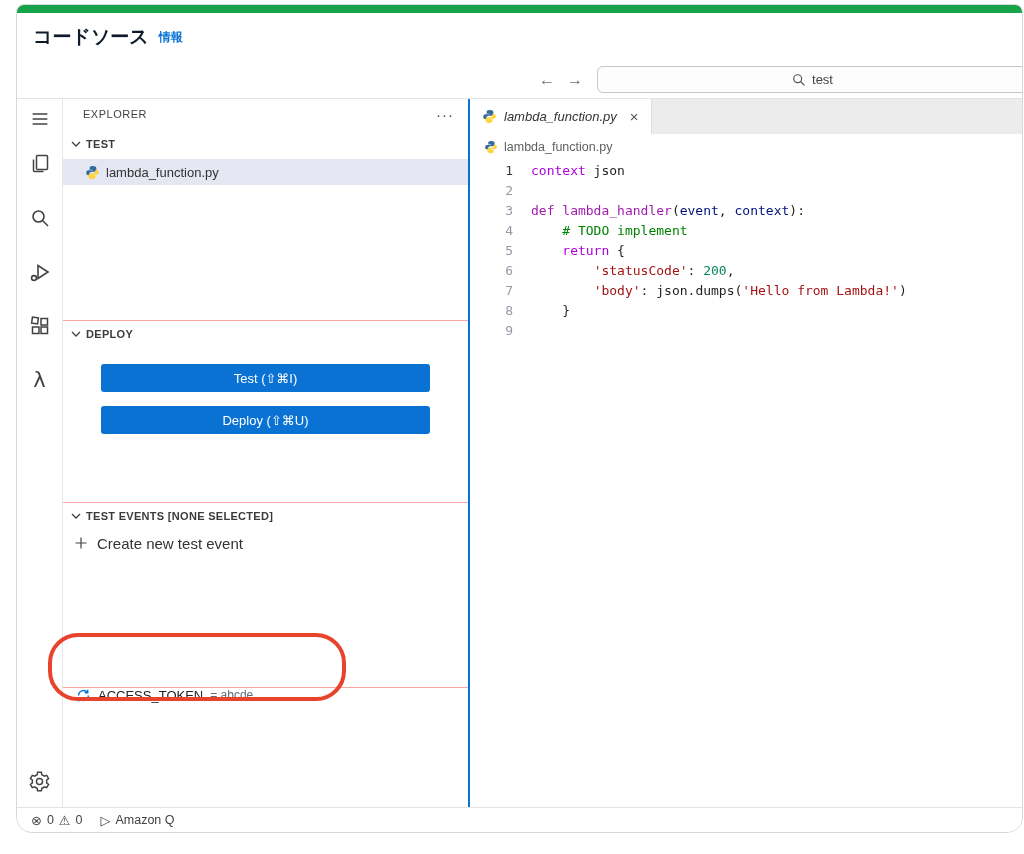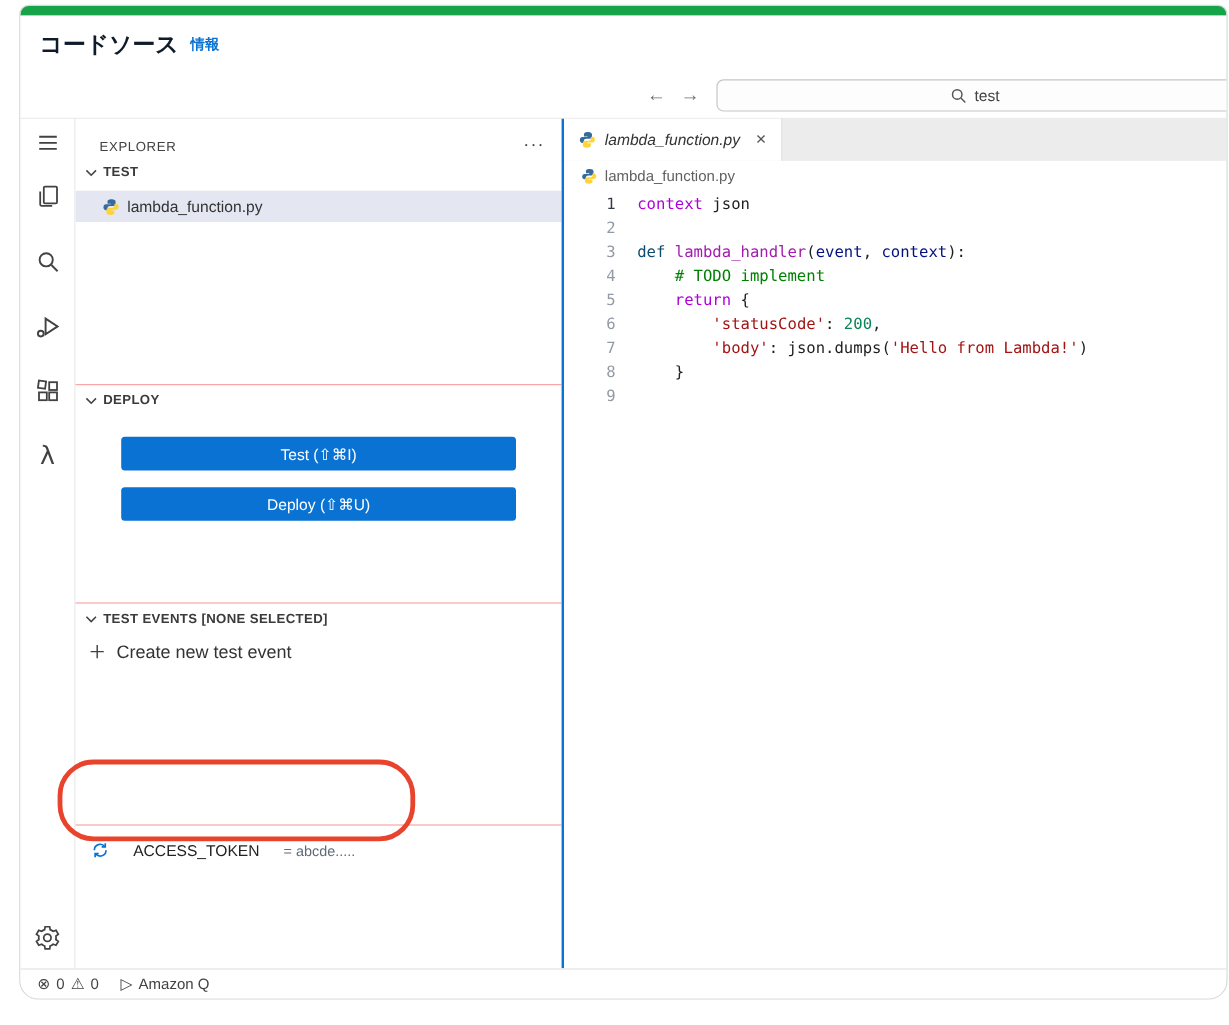--- a/index.html
+++ b/index.html
@@ -41,54 +41,54 @@
   .ide{ flex:1; min-height:0; display:flex; border-top:1px solid #e3e3e3; }
   
   .activity-bar{ width:46px; flex:none; background:#fff; border-right:1px solid #e6e6e6; display:flex; flex-direction:column; align-items:center; padding-top:2px; }
   .ab-item{ width:46px; display:flex; align-items:center; justify-content:center; color:#424242; cursor:pointer; }
   .ab-item.menu{ height:36px; }
   .ab-item.std{ height:54px; }
   .ab-item.gear{ height:44px; margin-top:auto; margin-bottom:4px; }
   .lambda-glyph{ font-size:21px; color:#424242; font-family:"DejaVu Sans", sans-serif; }
   
   .sidebar{ width:405px; flex:none; background:#fff; display:flex; flex-direction:column; min-height:0; }
-  .explorer-header{ height:30px; flex:none; display:flex; align-items:flex-end; padding:0 14px 0 20px; font-size:11px; letter-spacing:.5px; color:#424242; }
+  .explorer-header{ height:30px; flex:none; display:flex; align-items:center; padding:0 14px 0 20px; font-size:11px; letter-spacing:.5px; color:#424242; }
   .more-actions{ margin-left:auto; font-size:15px; color:#424242; cursor:pointer; letter-spacing:1px; }
   .section{ display:flex; flex-direction:column; flex:none; }
   .section.bordered{ border-top:1px solid #fca5a5;margin-top:15px; }
   .sec-test{ height:176px; } .sec-deploy{ height:167px; } .sec-events{ height:170px; } .sec-env{ flex:1; }
   .section-header{ height:26px; flex:none; display:flex; align-items:center; gap:2px; padding-left:5px; cursor:pointer; }
   .sec-test .section-header{ height:30px; }
   .section-label{ font-size:11px; font-weight:bold; color:#3b3b3b; letter-spacing:.3px; }
   .file-row{ height:26px; flex:none; display:flex; align-items:center; gap:6px; padding-left:22px; background:#e4e6f1; font-size:13px; color:#333; cursor:pointer; }
   .primary-btn{
     height:28px; margin:0 38px; flex:none;
     background:var(--button-blue); color:#fff; border:none; border-radius:3px;
     font-size:13px; font-family:"Liberation Sans", sans-serif; cursor:pointer;
   }
   .btn-deploy{ margin-top:14px; } .btn-test{ margin-top:17px; }
   .create-row{ height:28px; flex:none; display:flex; align-items:center; gap:8px; padding-left:10px; font-size:15px; color:#333; cursor:pointer; }
-  .env-row{ height:28px; flex:none; display:flex; align-items:flex-end; gap:20px; padding-left:13px; cursor:pointer; }
+  .env-row{ height:28px; flex:none; display:flex; align-items:flex-start; gap:7px; padding-left:13px; cursor:pointer; }
   .env-name{ font-size:13px; color:#222; }
   .env-value{ font-size:12px; color:#5f6b7a; }
   
   .editor{ flex:1; min-width:0; display:flex; flex-direction:column; border-left:2px solid var(--focus-blue); background:#fff; }
   .tab-bar{ height:35px; flex:none; background:#ececec; display:flex; }
   .tab{
     background:#fff; display:flex; align-items:center; gap:7px; padding:0 12px;
     font-size:13px; font-style:italic; color:#333; border-right:1px solid #ddd; cursor:pointer;
   }
   .tab-close{ font-style:normal; color:#555; font-size:15px; margin-left:6px; cursor:pointer; line-height:14px; }
   .breadcrumb-row{ height:26px; flex:none; display:flex; align-items:center; gap:6px; padding-left:14px; font-size:12.5px; color:#616161; cursor:pointer; }
   .code-area{ flex:1; overflow:hidden; font-family:"DejaVu Sans Mono", monospace; font-size:13px; line-height:20px; padding-top:1px; }
   .code-line{ display:flex; }
   .line-number{ width:43px; flex:none; text-align:right; color:#949aa3; }
   .line-number.active{ color:#333a45; }
   .line-content{ padding-left:18px; white-space:pre; color:#1f1f1f; }
-  .tok-kw{ color:#af00db; } .tok-def{ color:#0c4a6e; } .tok-fn{ color:#a21caf; }
+  .tok-kw{ color:#af00db; } .tok-def{ color:#a21caf; } .tok-fn{ color:#a21caf; }
   .tok-var{ color:#001080; } .tok-com{ color:#008000; } .tok-str{ color:#a31515; }
   .tok-num{ color:#098658; } .tok-pl{ color:#1f1f1f; }
   
   .status-bar{ height:25px; flex:none; border-top:1px solid #e3e3e3; background:#fff; display:flex; align-items:center; gap:18px; padding-left:14px; font-size:12.5px; color:#424242; }
   .sb-item{ display:flex; align-items:center; gap:5px; cursor:pointer; }
   .sb-glyph{ font-family:"DejaVu Sans", sans-serif; font-size:13px; color:#424242; }
   
   .annotation{
     position:absolute; left:48px; top:633px; width:298px; height:68px;
     border:4px solid var(--annotation-red); border-radius:30px;

